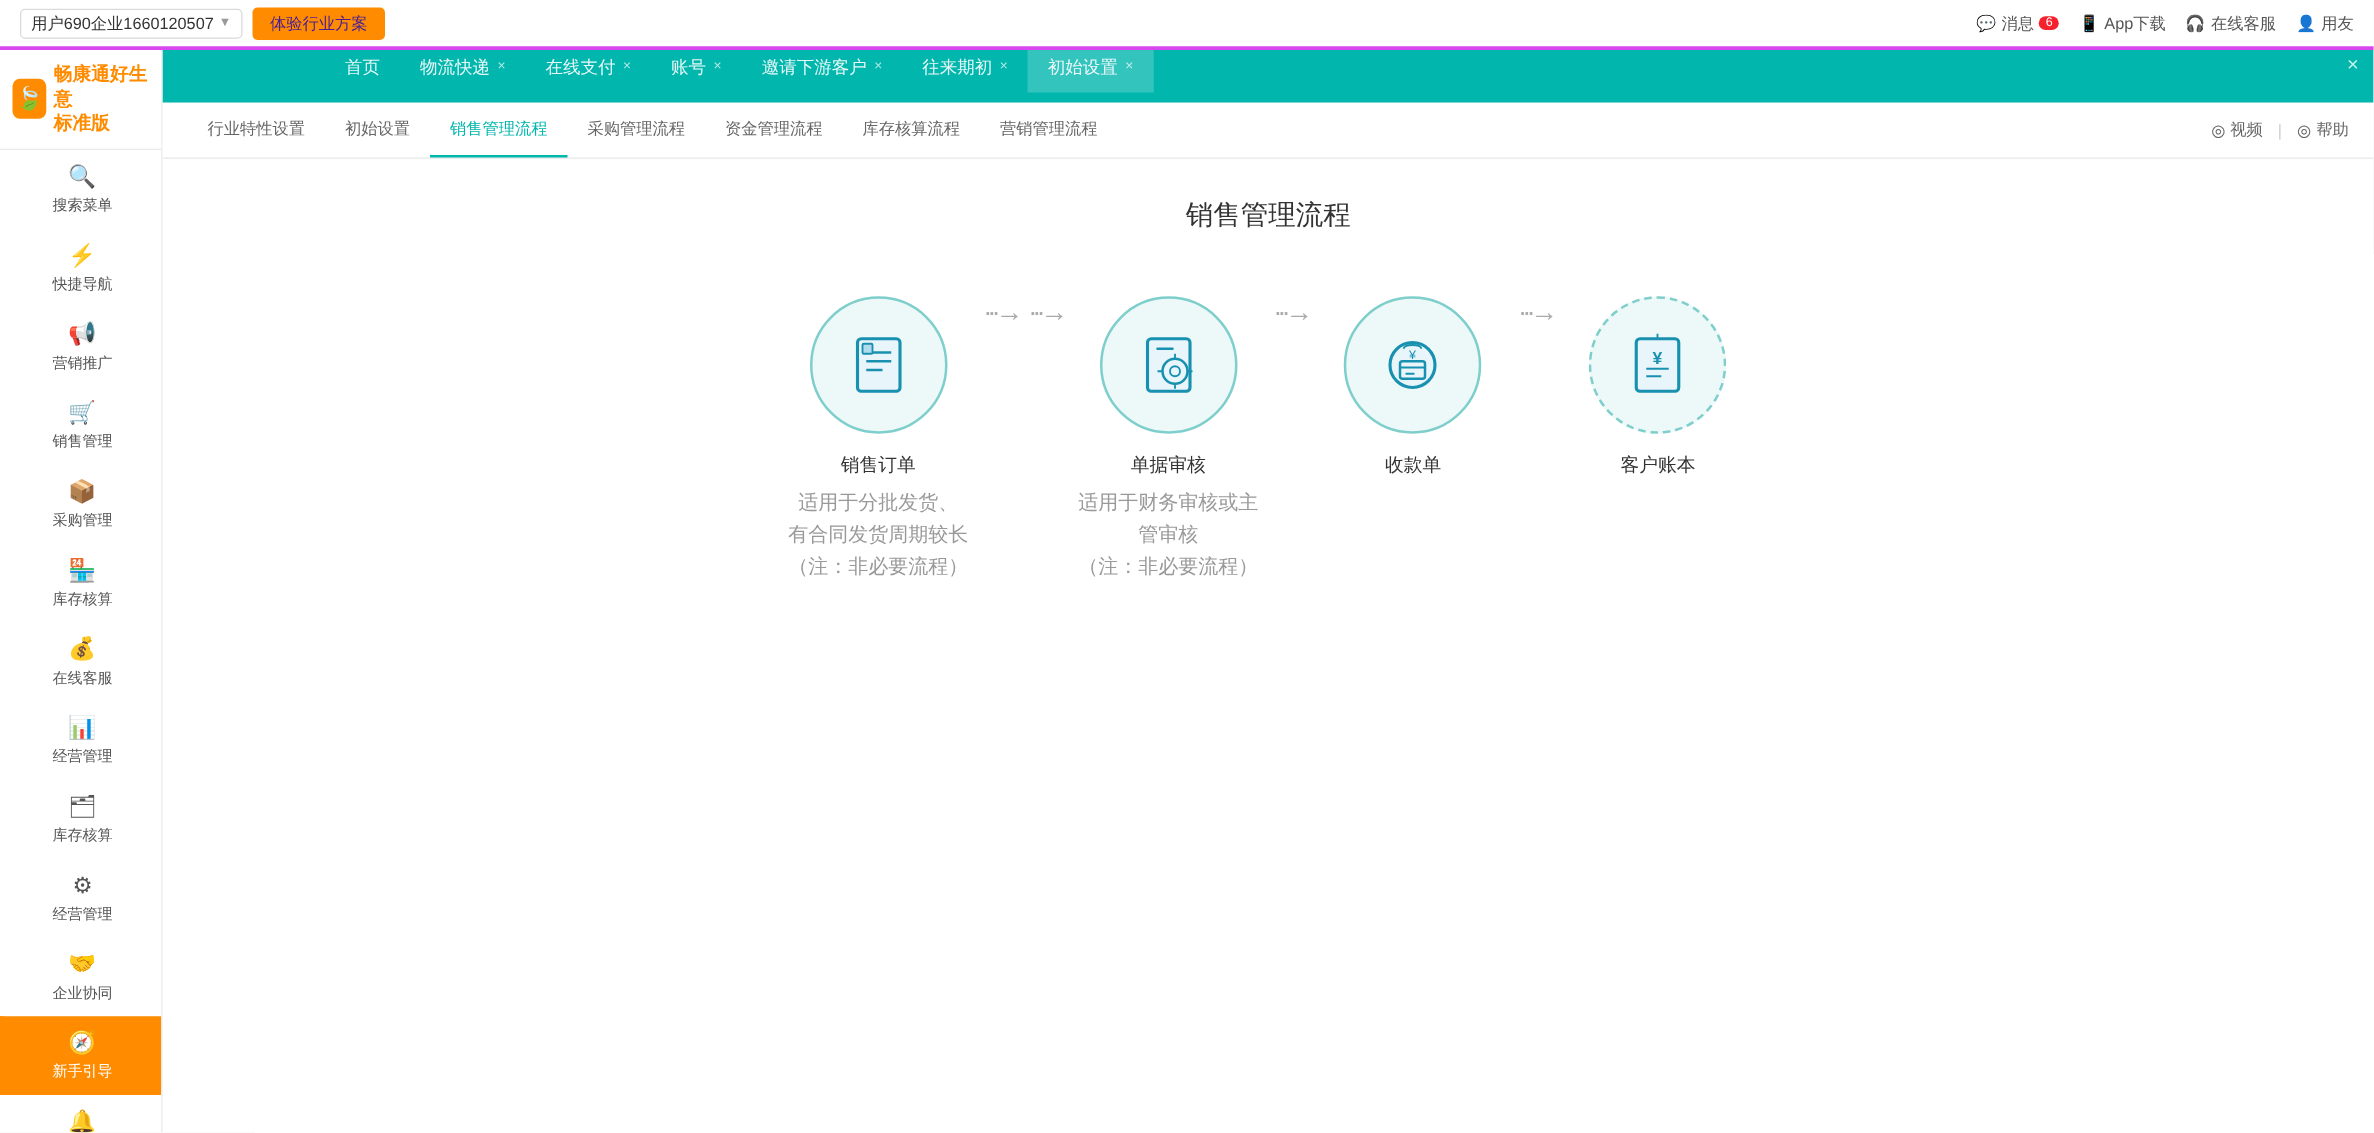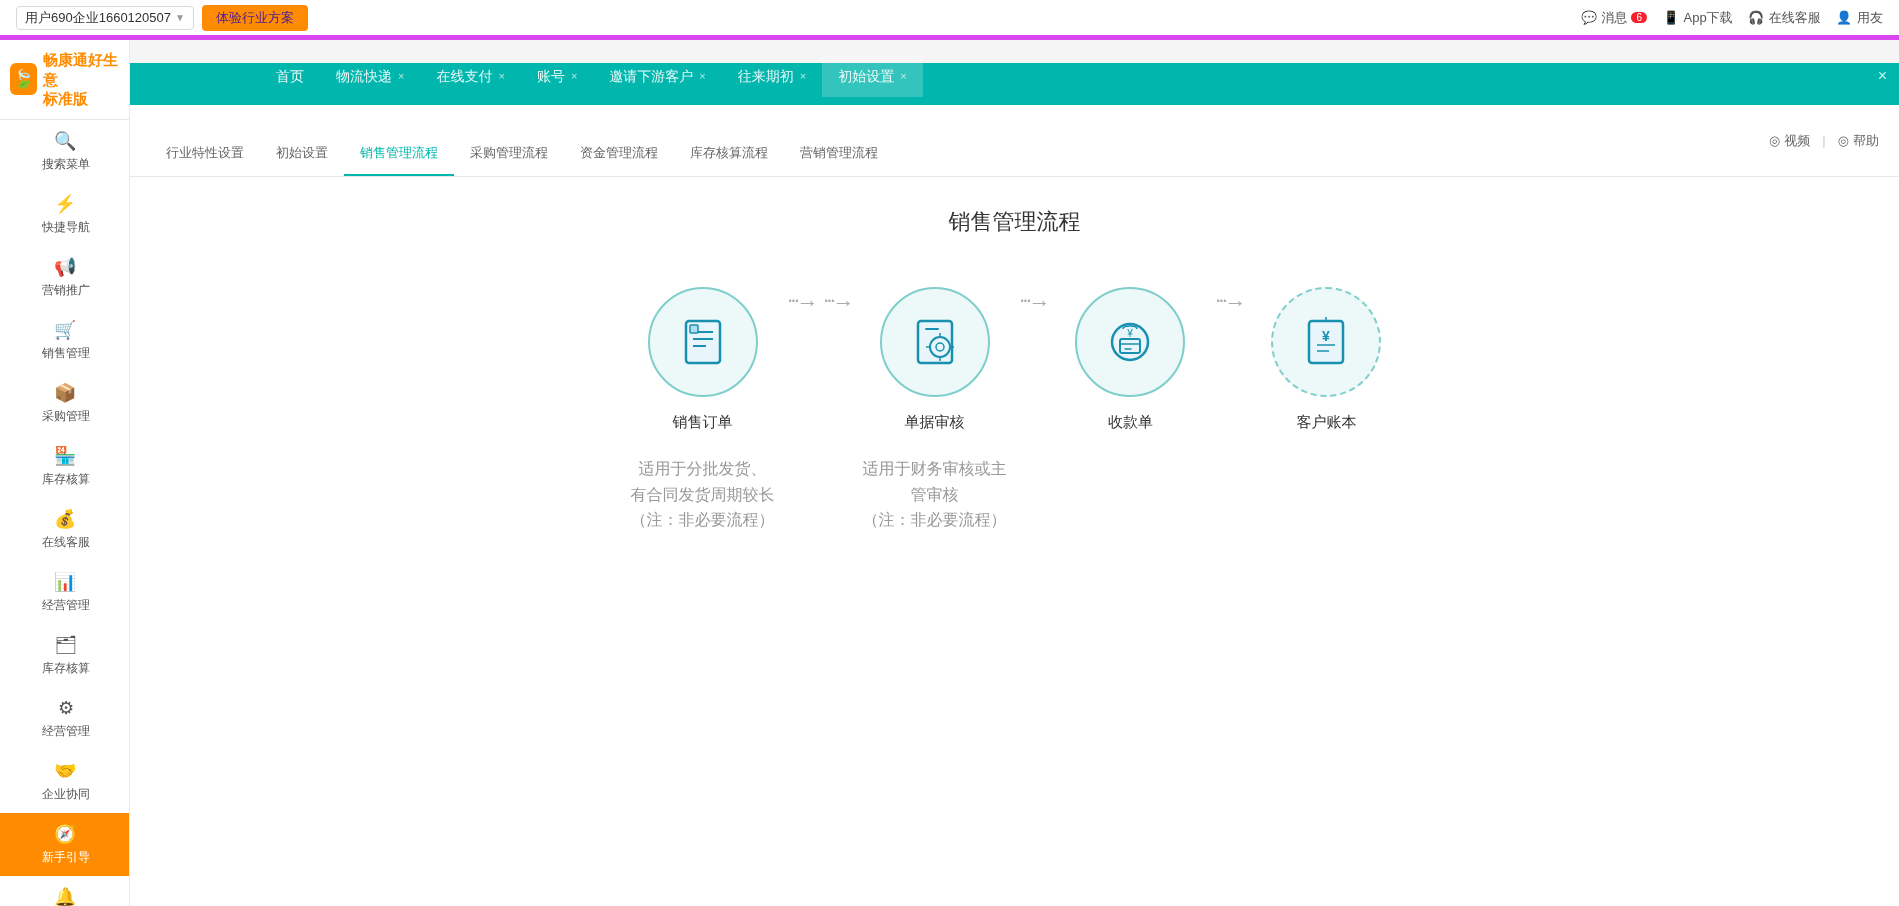--- a/index.html
+++ b/index.html
@@ -1,29 +1,29 @@
 <!DOCTYPE html>
 <html><head>
   <meta charset="utf-8">
   <style>
     * { box-sizing: border-box; margin: 0; padding: 0; }
     body { font-family: "Microsoft YaHei", sans-serif; font-size: 14px; background: #f5f5f5; color: #333; display: flex; flex-direction: column; height: 906px; overflow: hidden; }
 
     
-    .top-bar { display: flex; align-items: center; background: #fff; border-bottom: 5px solid #d946ef; height: 40px; padding: 0 16px; justify-content: space-between; }
+    .top-bar { display: flex; align-items: center; background: #fff; border-bottom: 3px solid #d946ef; height: 40px; padding: 0 16px; justify-content: space-between; }
     .top-bar-left { display: flex; align-items: center; gap: 8px; }
     .user-selector { display: flex; align-items: center; gap: 4px; border: 1px solid #d9d9d9; border-radius: 4px; padding: 2px 8px; background: #fff; cursor: pointer; font-size: 13px; color: #333; }
     .user-selector .chevron { color: #999; font-size: 10px; }
     .trial-btn { background: #ff8c00; color: #4c1d95; border: none; border-radius: 4px; padding: 4px 14px; cursor: pointer; font-size: 13px; }
     .top-bar-right { display: flex; align-items: center; gap: 16px; }
     .top-right-item { display: flex; align-items: center; gap: 4px; cursor: pointer; color: #555; font-size: 13px; }
     .badge { background: #f5222d; color: #fff; border-radius: 10px; font-size: 10px; padding: 0 4px; min-width: 16px; text-align: center; }
 
     
-    .nav-bar { background: #00b6ad; display: flex; align-items: center; height: 42px; padding: 0 0 16px 130px; position: relative; margin-top: 23px; }
+    .nav-bar { background: #00b6ad; display: flex; align-items: center; height: 42px; padding: 0 0 16px 130px; position: relative; }
     .nav-item { color: rgba(255,255,255,0.9); padding: 0 16px; height: 42px; line-height: 42px; cursor: pointer; font-size: 14px; display: flex; align-items: center; gap: 4px; white-space: nowrap; }
     .nav-item.active { background: rgba(255,255,255,0.2); }
     .nav-close { font-size: 11px; color: rgba(255,255,255,0.7); margin-left: 2px; }
     .nav-bar-close { position: absolute; right: 12px; color: rgba(255,255,255,0.8); cursor: pointer; font-size: 16px; }
 
     
     .main-layout { display: flex; flex: 1; overflow: hidden; }
 
     
     .sidebar { width: 130px; background: #fff; border-right: 1px solid #e8e8e8; display: flex; flex-direction: column; justify-content: space-between; }
@@ -34,34 +34,34 @@
     .sidebar-item { display: flex; flex-direction: column; align-items: center; padding: 10px 4px; cursor: pointer; color: #555; font-size: 12px; gap: 4px; border-left: 3px solid transparent; }
     .sidebar-item.active { background: #ff8c00; color: #fff; border-left-color: #ff8c00; }
     .sidebar-item.active .si-icon { color: #fff; }
     .si-icon { font-size: 18px; }
 
     
     .content { flex: 1; background: #fff; display: flex; flex-direction: column; overflow: hidden; }
 
     
     .sub-tabs { display: flex; align-items: center; border-bottom: 1px solid #e8e8e8; padding: 0 20px; background: #fff; }
-    .sub-tab { padding: 12px 16px; cursor: pointer; font-size: 13px; color: #666; border-bottom: 2px solid transparent; white-space: nowrap; margin-top: 27px; }
+    .sub-tab { padding: 12px 16px; cursor: pointer; font-size: 13px; color: #666; border-bottom: 2px solid transparent; white-space: nowrap; }
     .sub-tab.active { color: #00b6ad; border-bottom-color: #00b6ad; font-weight: 500; }
     .sub-tab-right { margin-left: auto; display: flex; align-items: center; gap: 12px; font-size: 13px; color: #666; }
     .sub-tab-right span { cursor: pointer; display: flex; align-items: center; gap: 4px; }
 
     
     .flow-content { flex: 1; display: flex; flex-direction: column; align-items: center; overflow-y: auto; padding: 30px 20px; }
     .flow-title { font-size: 22px; color: #333; margin-bottom: 50px; font-weight: 400; }
 
     .flow-steps { display: flex; align-items: flex-start; justify-content: center; gap: 0; }
     .flow-step { display: flex; flex-direction: column; align-items: center; width: 160px; }
     .step-circle { width: 110px; height: 110px; border-radius: 50%; border: 2px solid #7ecfcb; background: #edf8f8; display: flex; align-items: center; justify-content: center; margin-bottom: 16px; }
     .step-circle svg { width: 54px; height: 54px; }
-    .step-name { font-size: 15px; color: #333; font-weight: 500; margin-bottom: 24px; text-align: right; }
+    .step-name { font-size: 15px; color: #333; font-weight: 500; margin-bottom: 8px; text-align: right; }
     .step-desc { font-size: 16px; color: #999; text-align: center; line-height: 1.6; }
 
     .flow-arrow { display: flex; align-items: center; justify-content: center; padding: 0 4px; padding-bottom: 70px; font-size: 22px; color: #aaa; letter-spacing: -4px; }
   </style>
 </head>
 <body>
 
 <div class="top-bar">
   <div class="top-bar-left">
     <div class="user-selector">

